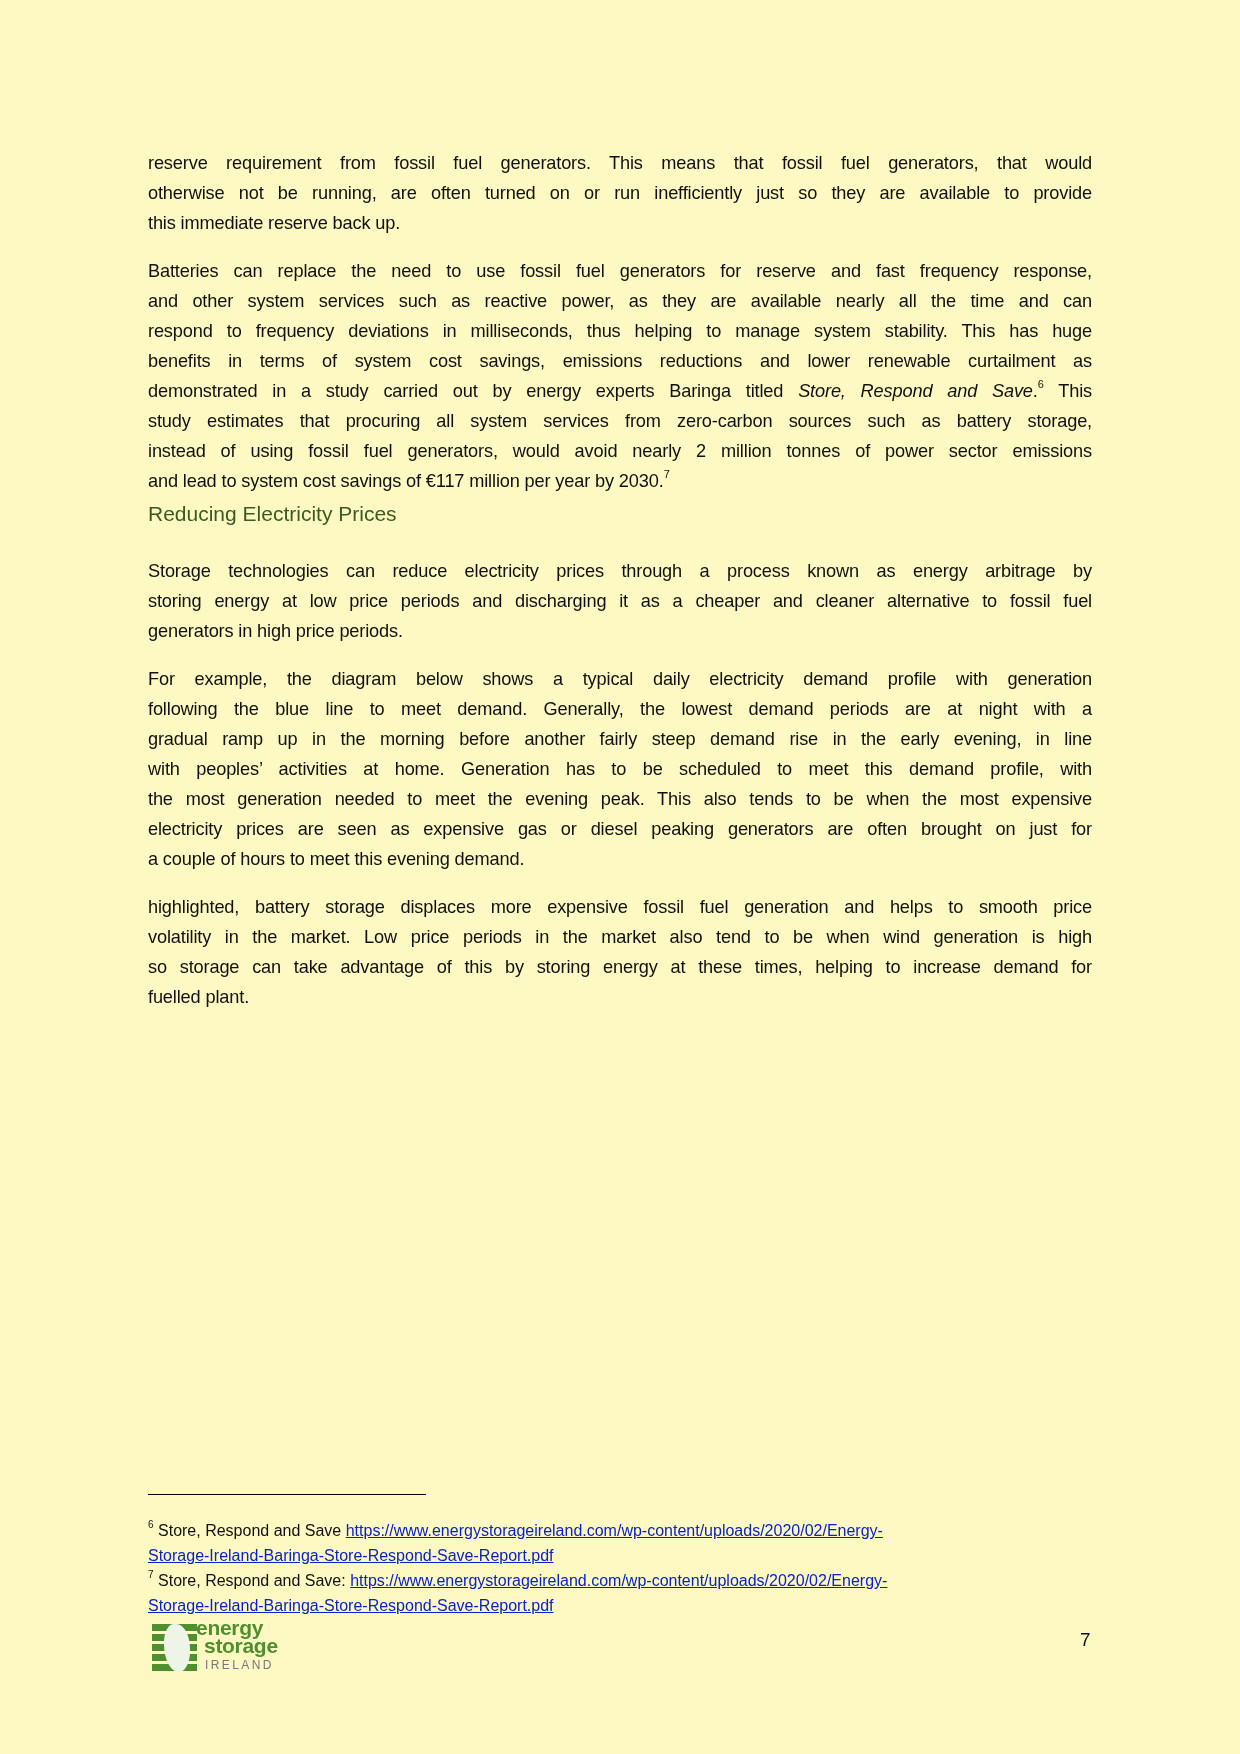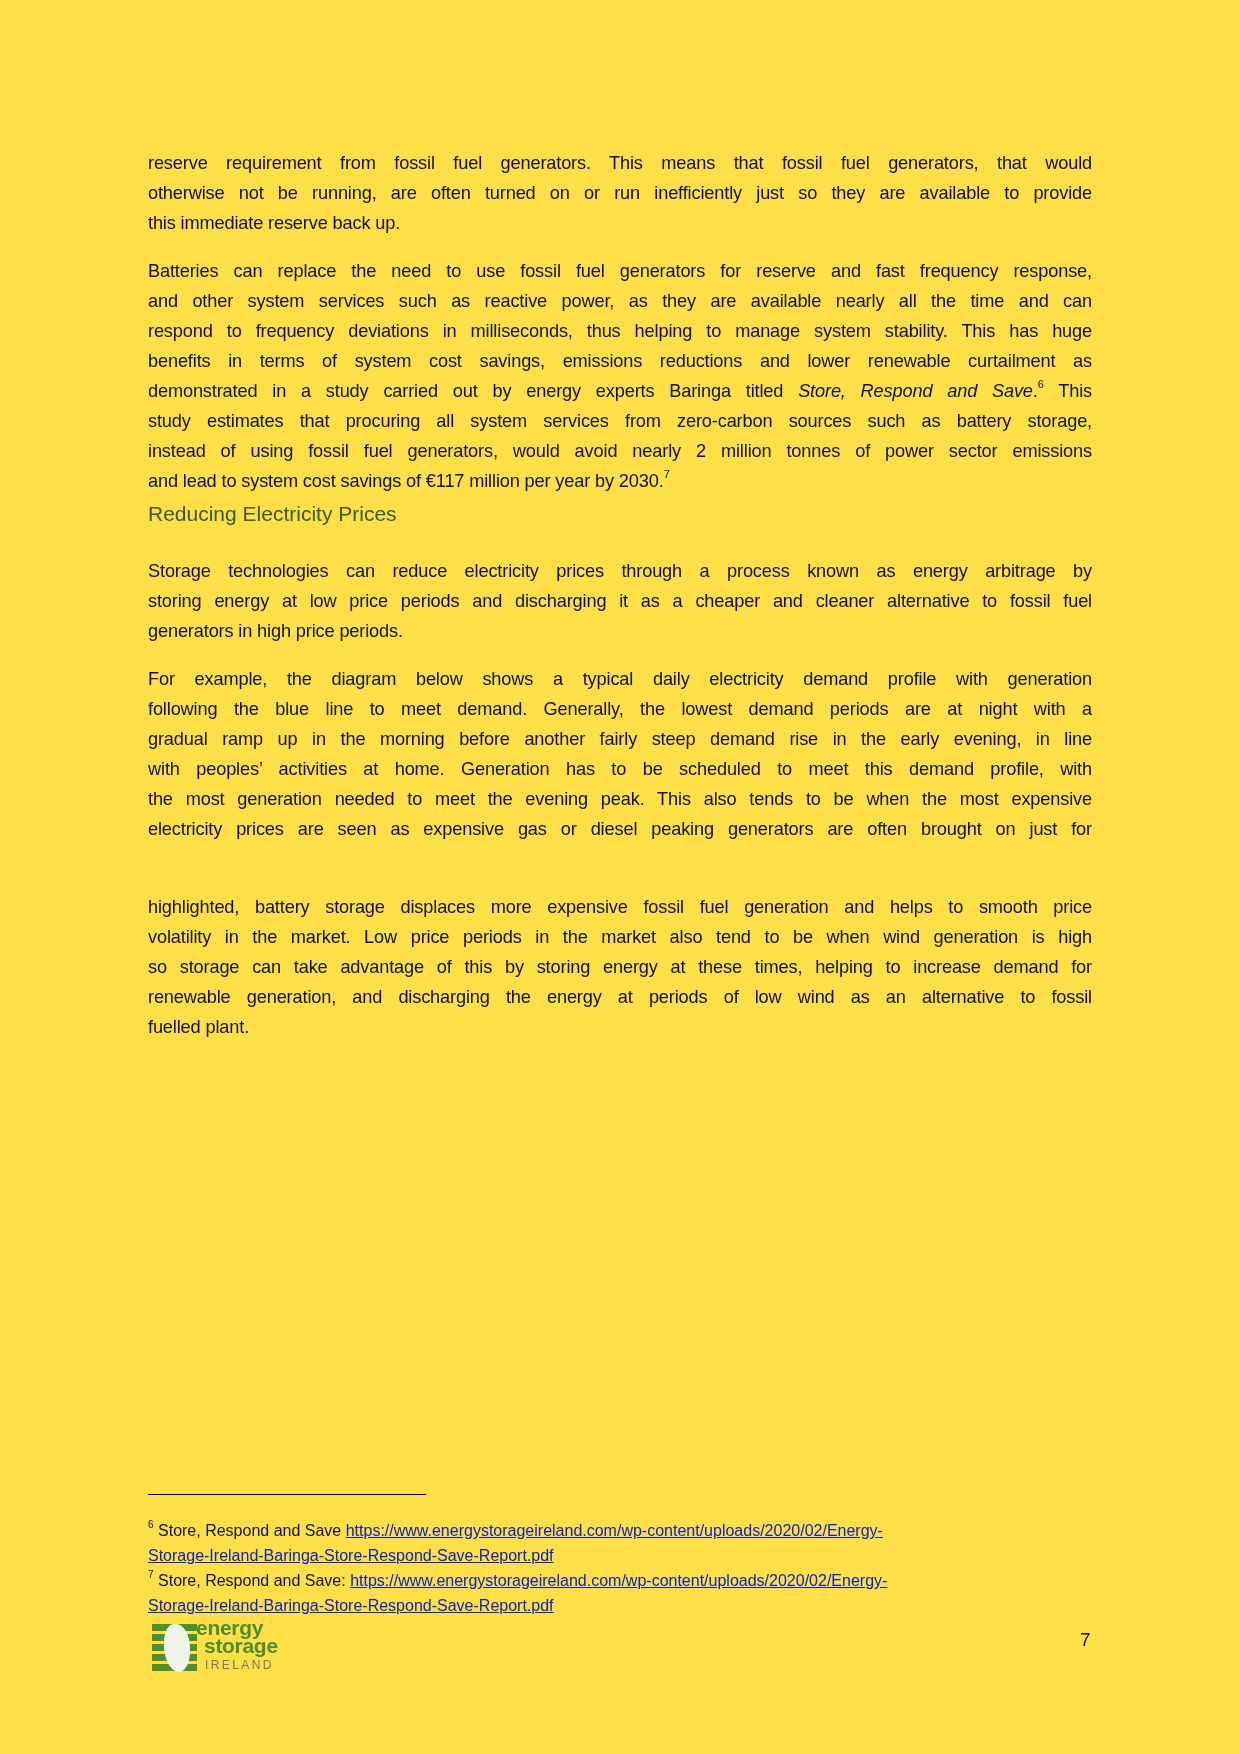--- a/index.html
+++ b/index.html
@@ -1,18 +1,18 @@
 <!DOCTYPE html>
 <html><head>
 <meta charset="utf-8">
 <style>
   html, body { margin: 0; padding: 0; background: #ffffff; }
   body { width: 1240px; height: 1754px; position: relative; overflow: hidden;
          font-family: "Liberation Sans", sans-serif; color: #111111; }
-  .page { position: absolute; left: 0; top: 0; width: 1240px; height: 1754px; background: #fde047; }
+  .page { position: absolute; left: 0; top: 0; width: 1240px; height: 1754px; background: #fef9c3; }
   .body-text { position: absolute; left: 148px; width: 944px; }
   .para { position: absolute; left: 0; width: 944px; }
   .line { display: block; height: 30px; line-height: 30px; font-size: 18.2px;
           text-align: justify; text-align-last: justify; white-space: nowrap; overflow: visible; letter-spacing: -0.15px; }
   .line.last { text-align-last: left; }
   .line .inner { display: inline; }
   sup { font-size: 11px; line-height: 0; position: relative; top: -2px; vertical-align: super; }
   .heading { position: absolute; left: 148px; top: 500px; font-size: 21px; color: #3b5a22; line-height: 28px; }
   .footrule { position: absolute; left: 148px; top: 1494px; width: 278px; height: 1px; background: #000; }
   .footnotes { position: absolute; left: 148px; top: 1518px; width: 944px; }
@@ -58,27 +58,27 @@
       <span class="line last">generators in high price periods.</span>
     </div>
 
     <div class="para" style="top:516px;">
       <span class="line">For example, the diagram below shows a typical daily electricity demand profile with generation</span>
       <span class="line">following the blue line to meet demand. Generally, the lowest demand periods are at night with a</span>
       <span class="line">gradual ramp up in the morning before another fairly steep demand rise in the early evening, in line</span>
       <span class="line">with peoples’ activities at home. Generation has to be scheduled to meet this demand profile, with</span>
       <span class="line">the most generation needed to meet the evening peak. This also tends to be when the most expensive</span>
       <span class="line">electricity prices are seen as expensive gas or diesel peaking generators are often brought on just for</span>
+      <span class="line last">a couple of hours to meet this evening demand.</span>
     </div>
 
     <div class="para" style="top:744px;">
       <span class="line">highlighted, battery storage displaces more expensive fossil fuel generation and helps to smooth price</span>
       <span class="line">volatility in the market. Low price periods in the market also tend to be when wind generation is high</span>
       <span class="line">so storage can take advantage of this by storing energy at these times, helping to increase demand for</span>
-      <span class="line">renewable generation, and discharging the energy at periods of low wind as an alternative to fossil</span>
       <span class="line last">fuelled plant.</span>
     </div>
   </div>
 
   <div class="heading">Reducing Electricity Prices</div>
 
   <div class="footrule"></div>
 
   <div class="footnotes">
     <span class="fn-line"><sup>6</sup> <span>Store, Respond and Save</span> <a class="link">https://www.energystorageireland.com/wp-content/uploads/2020/02/Energy-</a></span>

